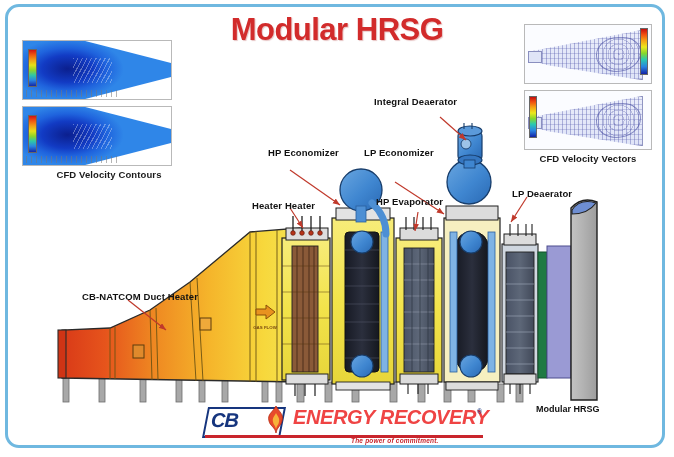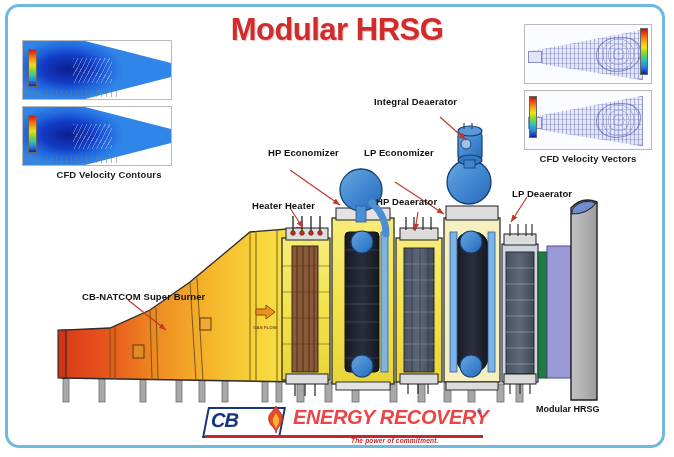--- a/index.html
+++ b/index.html
@@ -476,25 +476,25 @@
       <path d="M128,300 L166,330"></path>
       <path d="M290,208 L303,228"></path>
       <path d="M290,170 L340,205"></path>
       <path d="M395,182 L444,214"></path>
       <path d="M418,212 L415,231"></path>
       <path d="M440,117 L466,140"></path>
       <path d="M527,197 L511,222"></path>
     </g>
   </svg>
 
-  <div class="label" style="left:82px; top:291px;">CB-NATCOM Super Burner</div>
+  <div class="label" style="left:82px; top:291px;">CB-NATCOM Duct Heater</div>
   <div class="label" style="left:252px; top:200px;">Heater Heater</div>
   <div class="label" style="left:268px; top:147px;">HP Economizer</div>
   <div class="label" style="left:364px; top:147px;">LP Economizer</div>
-  <div class="label" style="left:376px; top:196px;">HP Deaerator</div>
+  <div class="label" style="left:376px; top:196px;">HP Evaporator</div>
   <div class="label" style="left:374px; top:96px;">Integral Deaerator</div>
   <div class="label" style="left:512px; top:188px;">LP Deaerator</div>
 
   <div id="stack-caption">Modular HRSG</div>
 
   <div id="logo">
     <div class="logo-cb"></div>
     <div class="logo-cb-text">CB</div>
     <svg class="logo-flame" viewBox="0 0 22 30">
       <path d="M11,1 C14,7 19,9 17,16 C16,21 12,22 11,28 C10,22 5,21 4,16 C2,9 8,7 11,1 Z" fill="#e8492b" stroke="#b52a12" stroke-width="0.8"></path>

